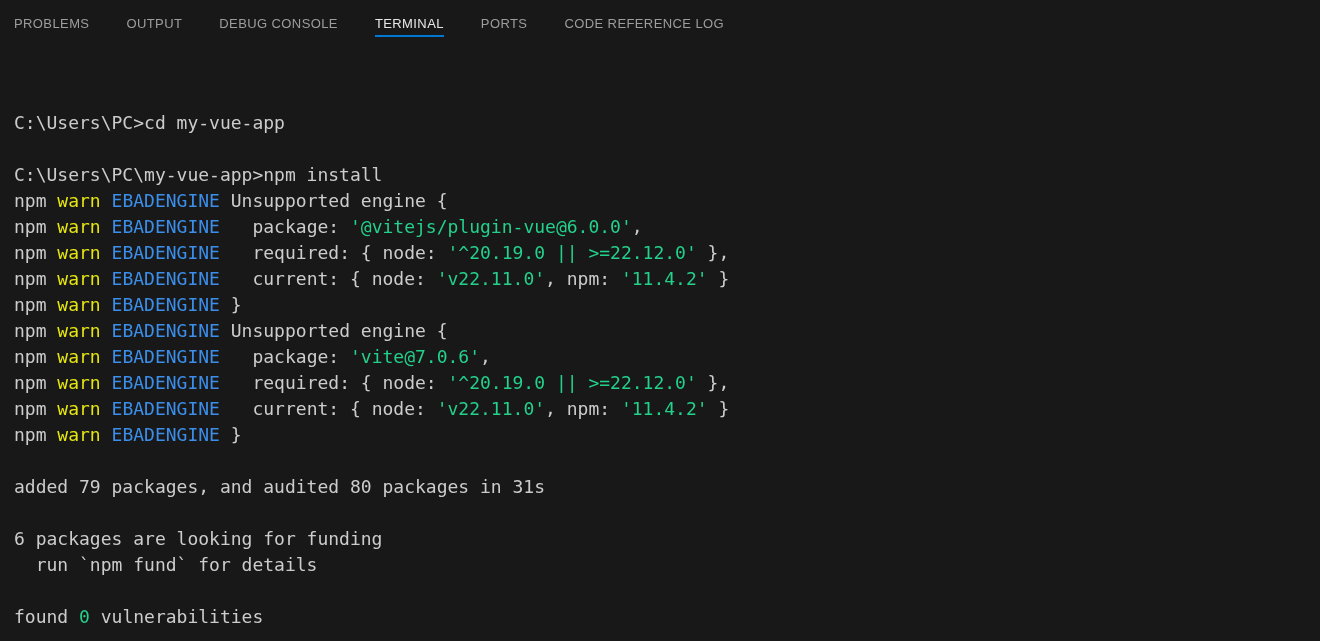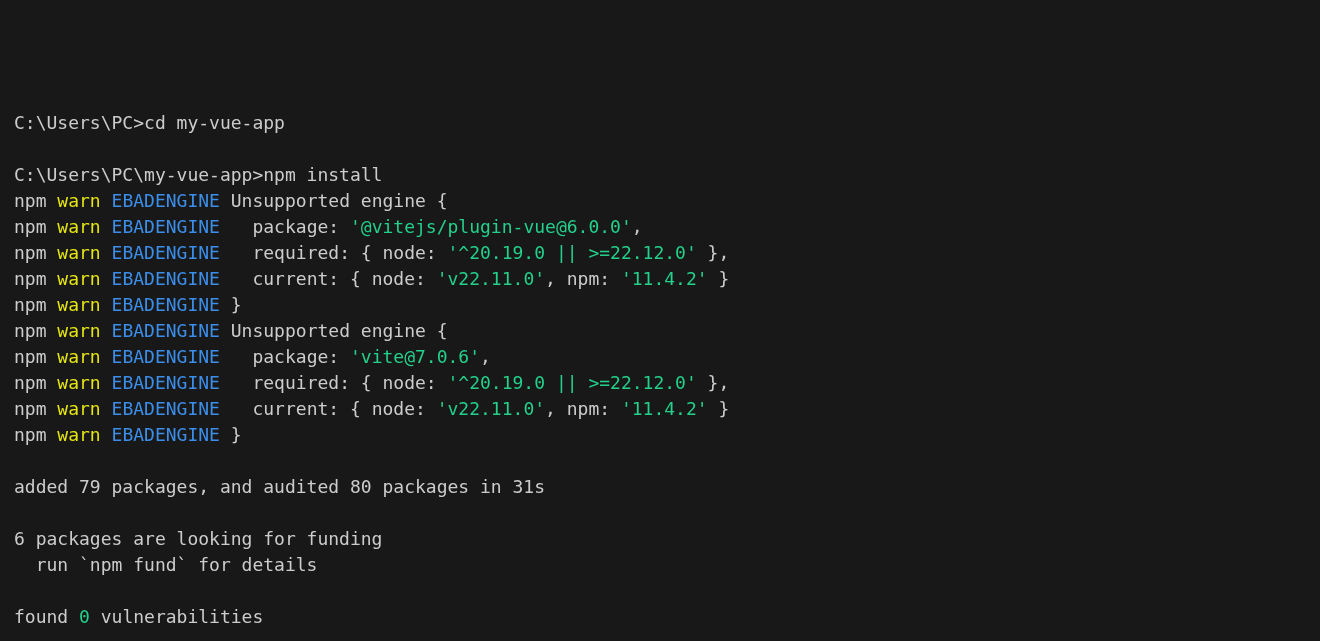--- a/index.html
+++ b/index.html
@@ -60,14 +60,22 @@
   .line { height: 26px; }
   .c-fg { color: var(--foreground); }
   .c-y  { color: var(--warn-yellow); text-align: center; }
   .c-b  { color: var(--code-blue); }
   .c-g  { color: var(--string-green); }
 </style>
 </head>
 <body>
 
 <div class="panel">
+  <div class="tabbar" id="tabbar">
+      <div class="tab"><span>PROBLEMS</span></div>
+      <div class="tab"><span>OUTPUT</span></div>
+      <div class="tab"><span>DEBUG CONSOLE</span></div>
+      <div class="tab active"><span>TERMINAL</span></div>
+      <div class="tab"><span>PORTS</span></div>
+      <div class="tab"><span>CODE REFERENCE LOG</span></div>
+    </div>
   <div class="terminal" id="terminal"><div class="line"><span class="c-fg">C:\Users\PC&gt;cd my-vue-app</span></div><div class="line">&nbsp;</div><div class="line"><span class="c-fg">C:\Users\PC\my-vue-app&gt;npm install</span></div><div class="line"><span class="c-fg">npm </span><span class="c-y">warn</span><span class="c-fg"> </span><span class="c-b">EBADENGINE</span><span class="c-fg"> Unsupported engine {</span></div><div class="line"><span class="c-fg">npm </span><span class="c-y">warn</span><span class="c-fg"> </span><span class="c-b">EBADENGINE</span><span class="c-fg">   package: </span><span class="c-g">'@vitejs/plugin-vue@6.0.0'</span><span class="c-fg">,</span></div><div class="line"><span class="c-fg">npm </span><span class="c-y">warn</span><span class="c-fg"> </span><span class="c-b">EBADENGINE</span><span class="c-fg">   required: { node: </span><span class="c-g">'^20.19.0 || &gt;=22.12.0'</span><span class="c-fg"> },</span></div><div class="line"><span class="c-fg">npm </span><span class="c-y">warn</span><span class="c-fg"> </span><span class="c-b">EBADENGINE</span><span class="c-fg">   current: { node: </span><span class="c-g">'v22.11.0'</span><span class="c-fg">, npm: </span><span class="c-g">'11.4.2'</span><span class="c-fg"> }</span></div><div class="line"><span class="c-fg">npm </span><span class="c-y">warn</span><span class="c-fg"> </span><span class="c-b">EBADENGINE</span><span class="c-fg"> }</span></div><div class="line"><span class="c-fg">npm </span><span class="c-y">warn</span><span class="c-fg"> </span><span class="c-b">EBADENGINE</span><span class="c-fg"> Unsupported engine {</span></div><div class="line"><span class="c-fg">npm </span><span class="c-y">warn</span><span class="c-fg"> </span><span class="c-b">EBADENGINE</span><span class="c-fg">   package: </span><span class="c-g">'vite@7.0.6'</span><span class="c-fg">,</span></div><div class="line"><span class="c-fg">npm </span><span class="c-y">warn</span><span class="c-fg"> </span><span class="c-b">EBADENGINE</span><span class="c-fg">   required: { node: </span><span class="c-g">'^20.19.0 || &gt;=22.12.0'</span><span class="c-fg"> },</span></div><div class="line"><span class="c-fg">npm </span><span class="c-y">warn</span><span class="c-fg"> </span><span class="c-b">EBADENGINE</span><span class="c-fg">   current: { node: </span><span class="c-g">'v22.11.0'</span><span class="c-fg">, npm: </span><span class="c-g">'11.4.2'</span><span class="c-fg"> }</span></div><div class="line"><span class="c-fg">npm </span><span class="c-y">warn</span><span class="c-fg"> </span><span class="c-b">EBADENGINE</span><span class="c-fg"> }</span></div><div class="line">&nbsp;</div><div class="line"><span class="c-fg">added 79 packages, and audited 80 packages in 31s</span></div><div class="line">&nbsp;</div><div class="line"><span class="c-fg">6 packages are looking for funding</span></div><div class="line"><span class="c-fg">  run `npm fund` for details</span></div><div class="line">&nbsp;</div><div class="line"><span class="c-fg">found </span><span class="c-g">0</span><span class="c-fg"> vulnerabilities</span></div></div>
 </div>
 
 </body></html>

